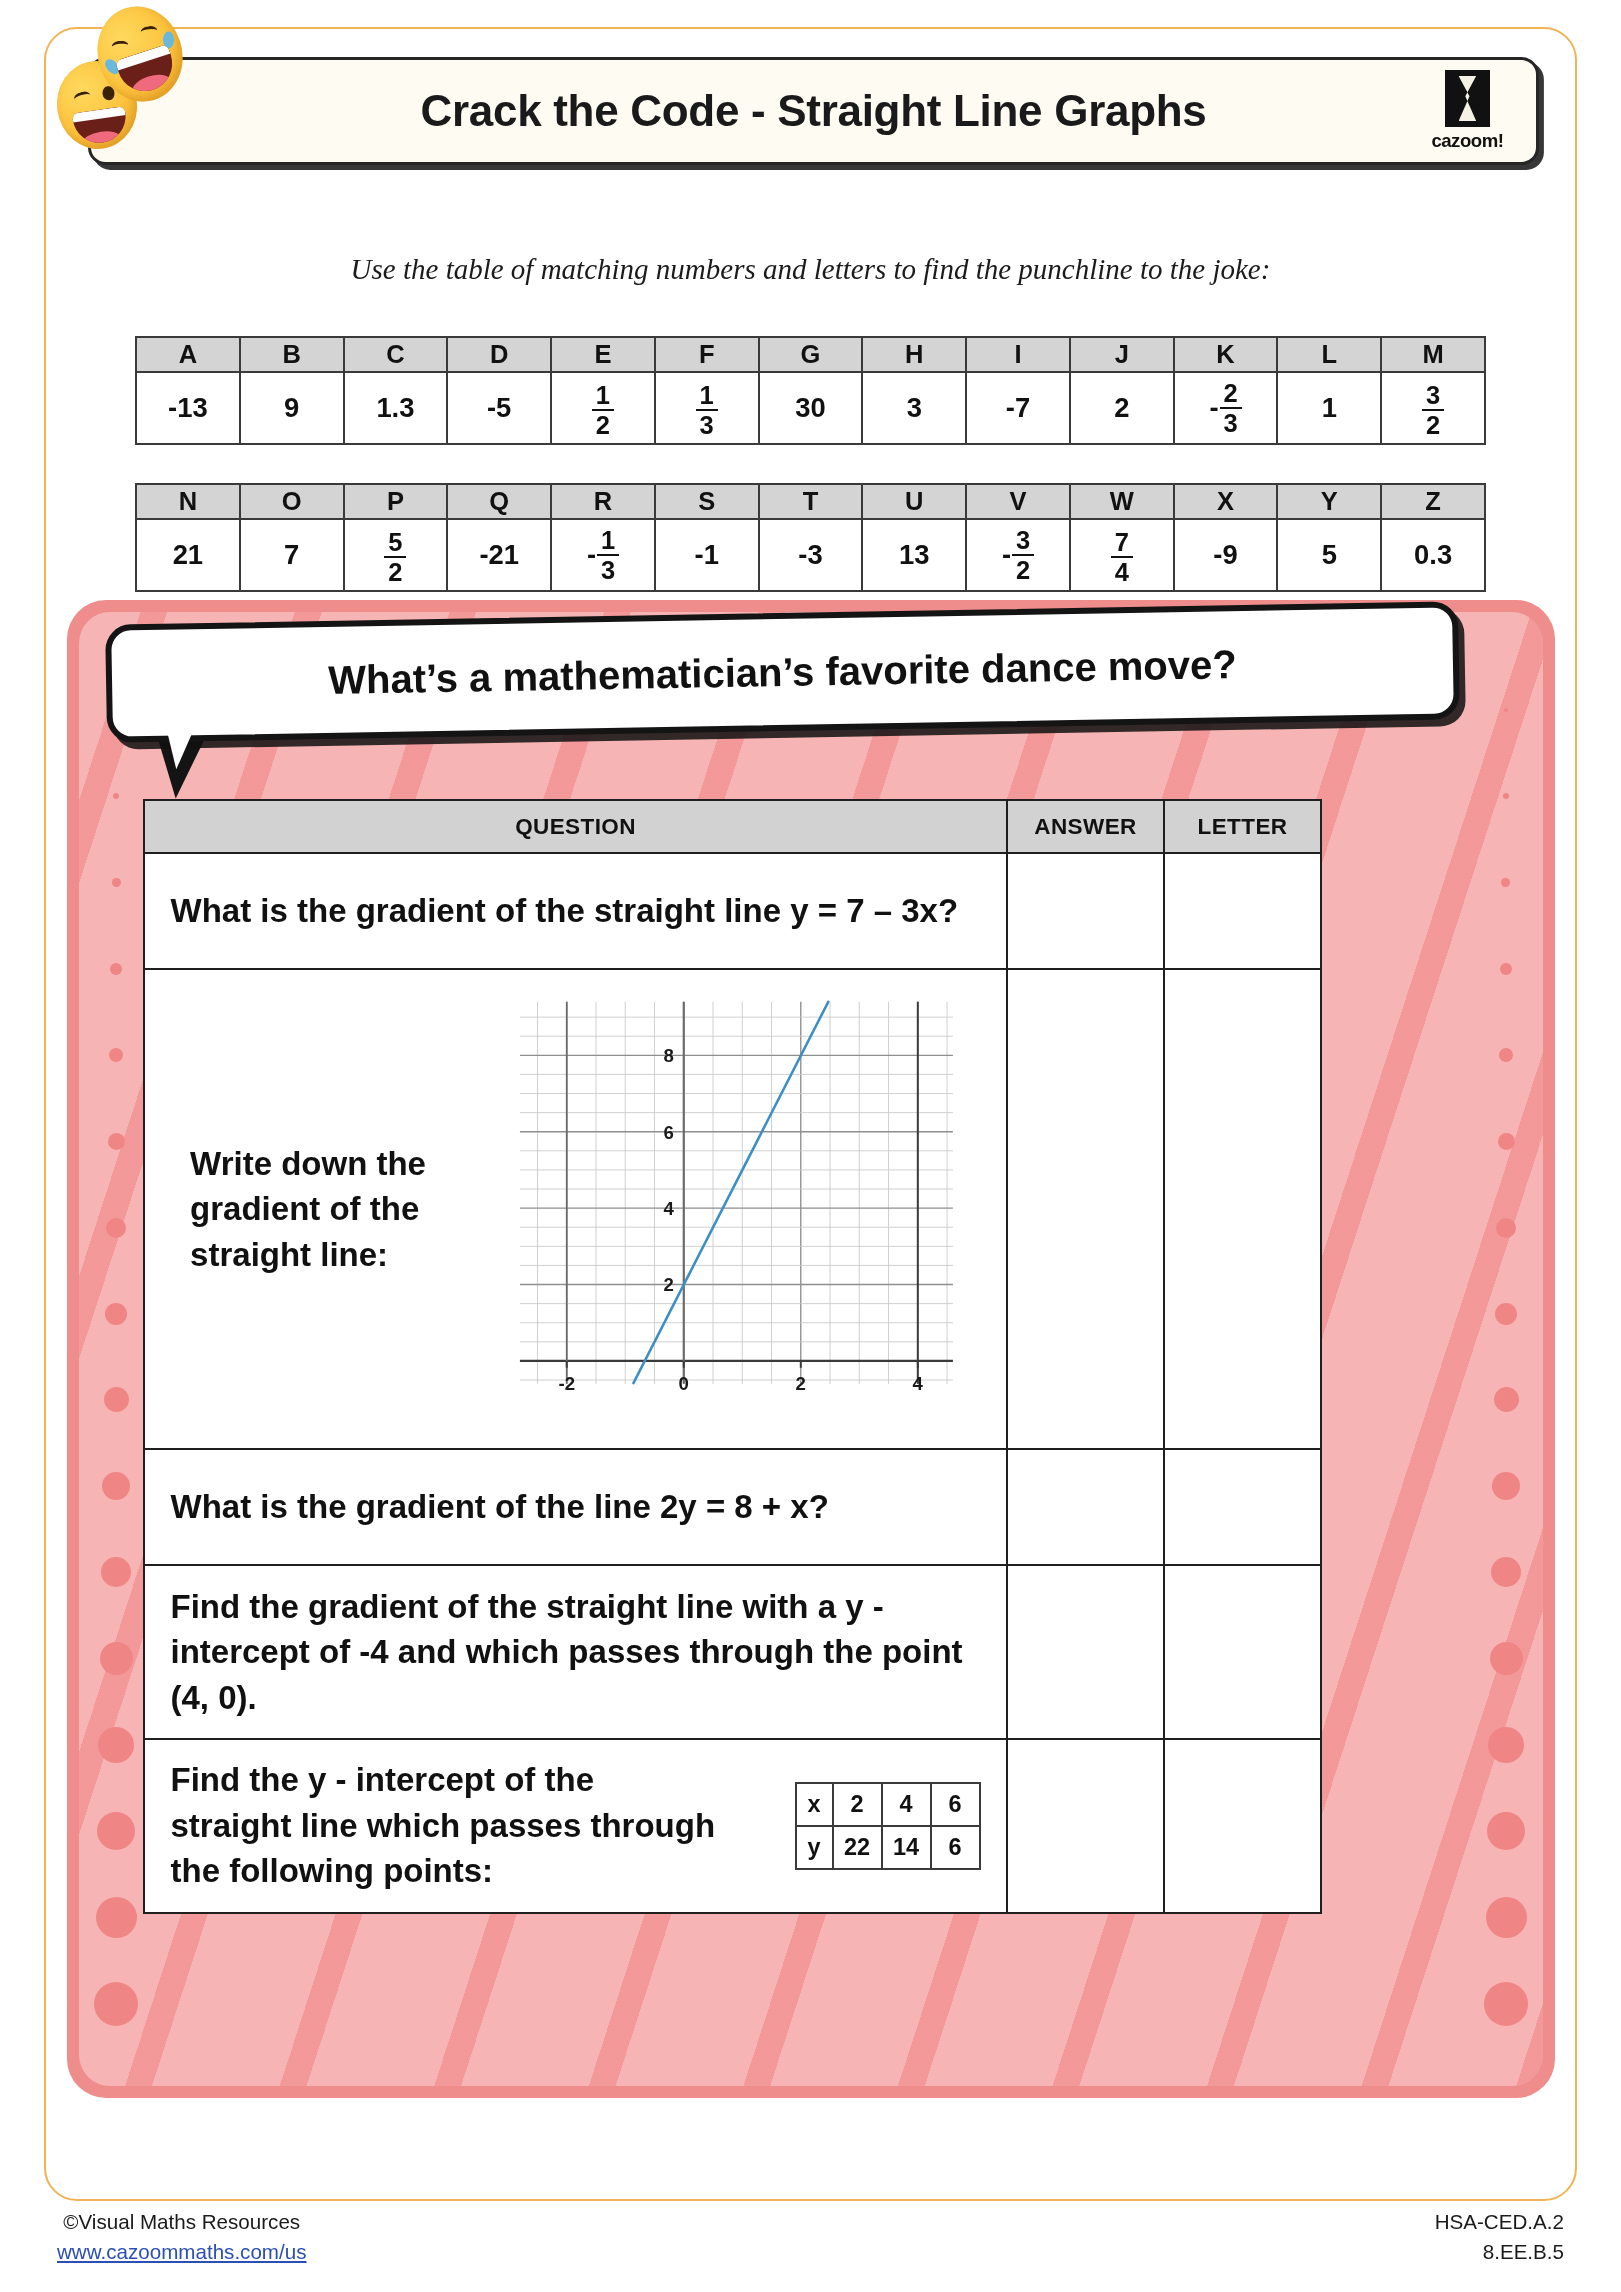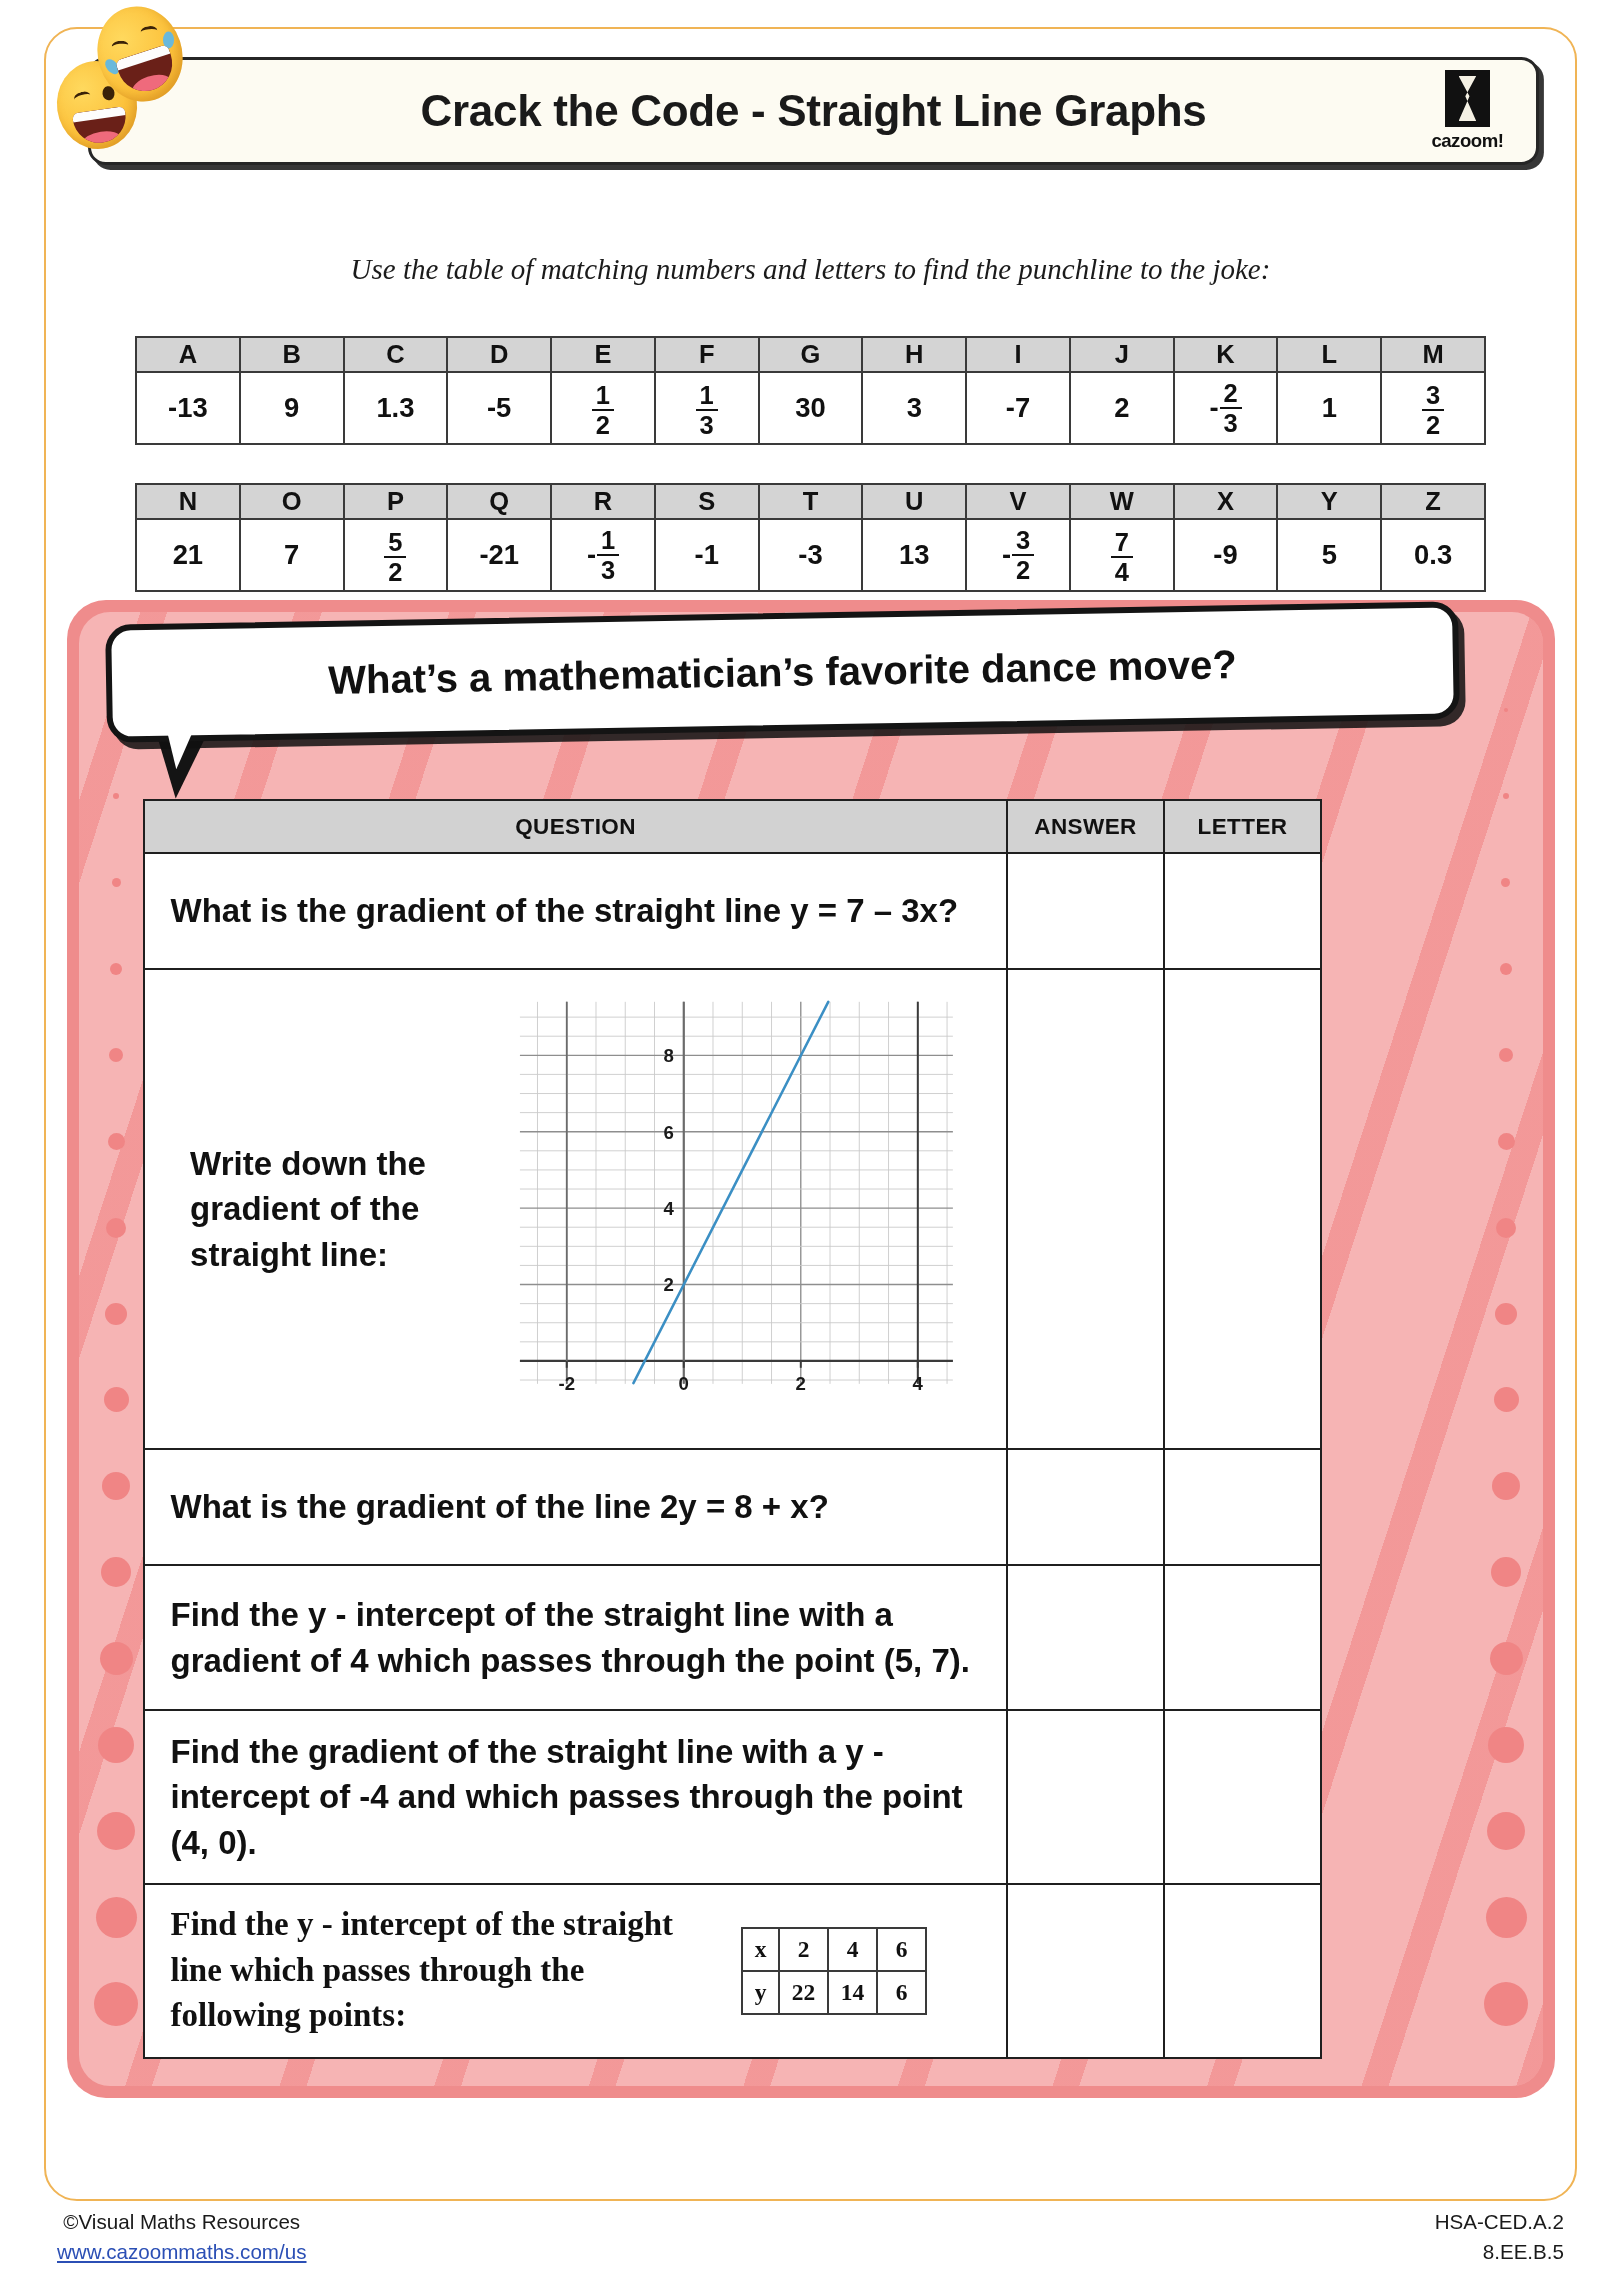--- a/index.html
+++ b/index.html
@@ -268,23 +268,23 @@
   .q-cell {
     padding: 17.6px 25.5px;
     font-size: 33px;
     font-weight: bold;
     color: #111;
     line-height: 1.38;
   }
   .q-with-table {
     display: flex;
     align-items: center;
+    justify-content: space-between;
     padding: 17.6px 25.5px 17.6px 25.5px;
     gap: 21.6px;
-    font-family: Liberation Serif, serif;
   }
   .q-with-graph {
     display: flex;
     align-items: center;
     padding: 9.8px 19.6px;
   }
   .q-with-graph .q-label { width: 314px; flex: none; }
 
   
   .xy-table { border-collapse: collapse; }
@@ -609,27 +609,20 @@
       </tr>
 
       <tr style="height:116px">
         <td>
           <div class="q-cell">What is the gradient of the line 2y = 8 + x?</div>
         </td>
         <td></td>
         <td></td>
       </tr>
 
-      <tr style="height:145px">
-        <td>
-          <div class="q-cell">Find the y - intercept of the straight line with a gradient of 4 which passes through the point (5, 7).</div>
-        </td>
-        <td></td>
-        <td></td>
-      </tr>
 
       <tr style="height:145px">
         <td>
           <div class="q-cell">Find the gradient of the straight line with a y - intercept of -4 and which passes through the point (4, 0).</div>
         </td>
         <td></td>
         <td></td>
       </tr>
 
       <tr style="height:159px">

